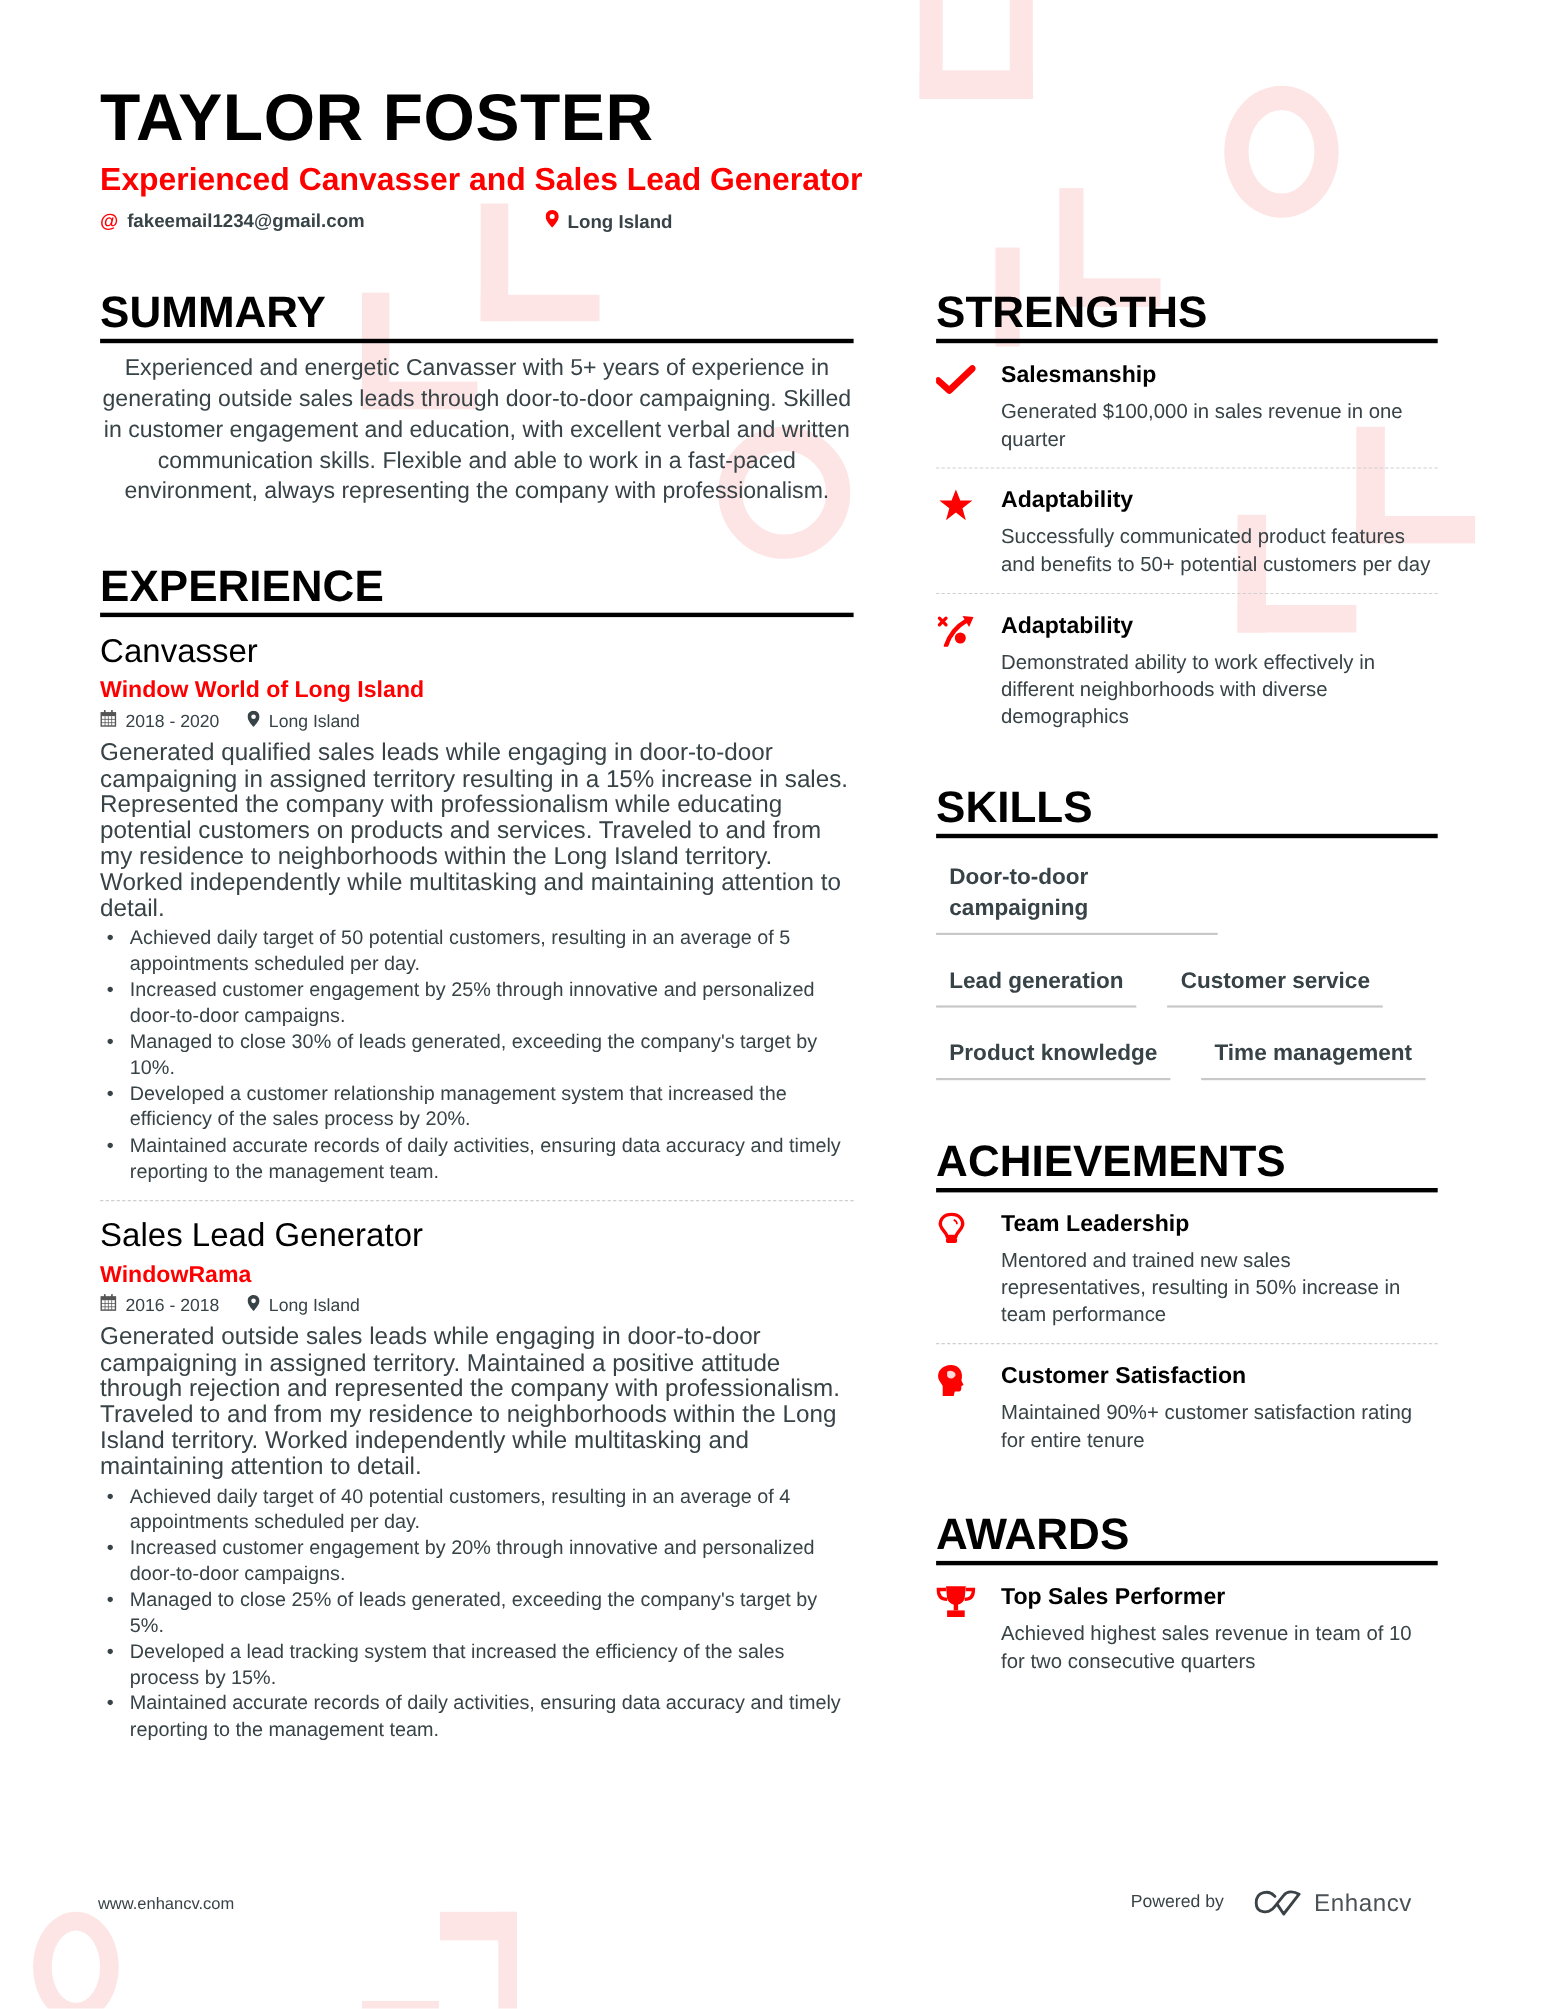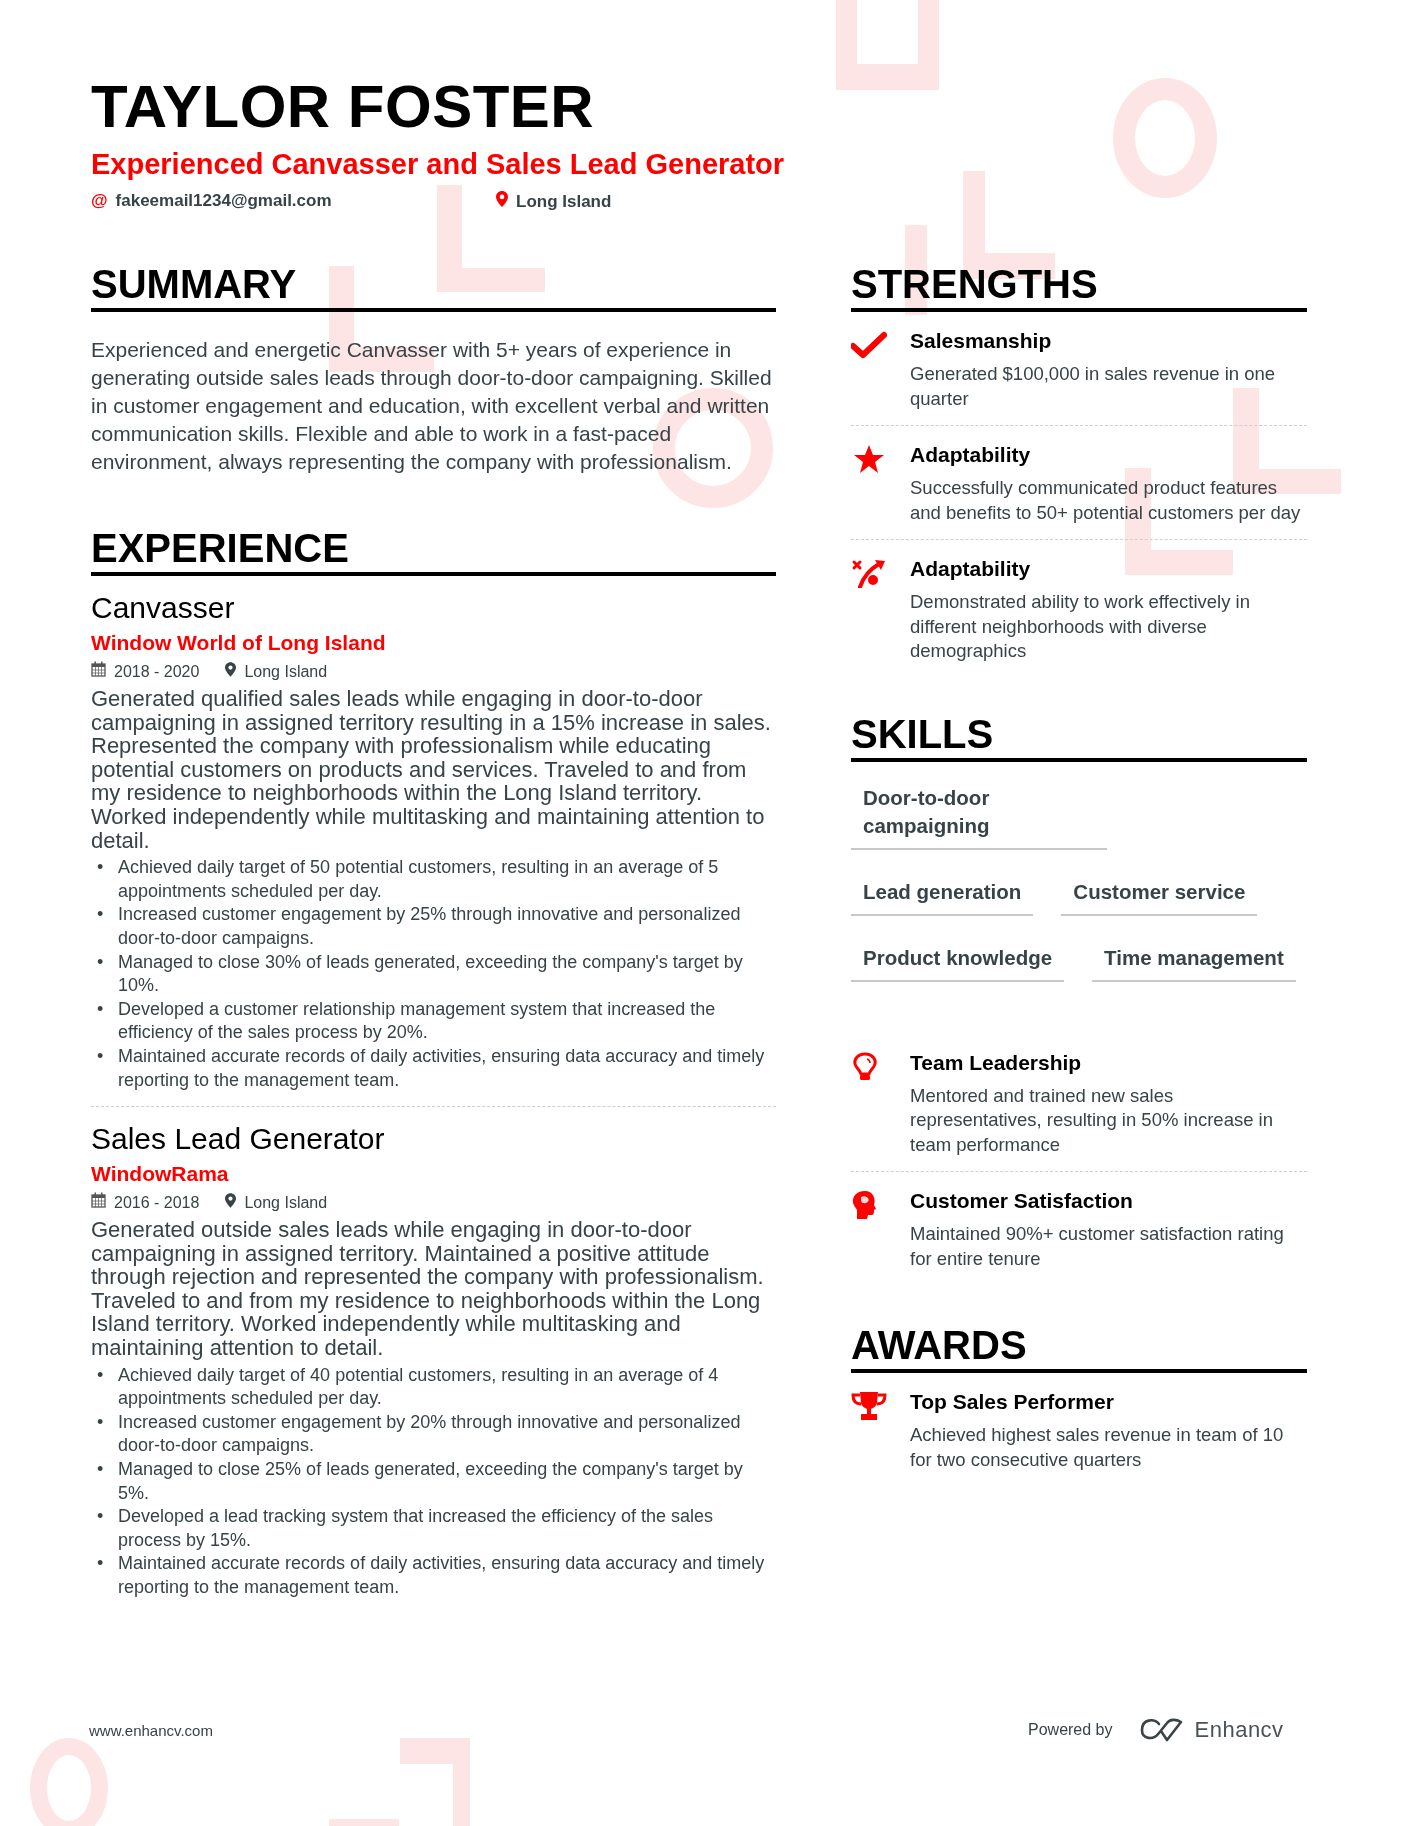--- a/index.html
+++ b/index.html
@@ -11,21 +11,21 @@
 
   .name { left: 91px; top: 72px; font-size: 60px; font-weight: bold; color: #000; letter-spacing: 0.5px; white-space: nowrap; }
   .role { left: 91px; top: 148px; font-size: 29px; font-weight: bold; color: #ff0000; white-space: nowrap; }
   .contact { top: 191px; font-size: 17px; font-weight: bold; color: #384347; display: flex; align-items: center; gap: 8px; white-space: nowrap; }
   .contact .ico { color: #ff0000; font-size: 17px; }
 
   .sec-head { font-size: 40px; font-weight: bold; color: #000; border-bottom: 4px solid #000; padding-bottom: 2px; line-height: 44px; }
   .left-col { left: 91px; width: 685px; }
   .right-col { left: 851px; width: 456px; }
 
-  .summary-text { font-size: 21px; line-height: 28px; color: #384347; margin-top: 24px; }
+  .summary-text { font-size: 21px; line-height: 28px; color: #384347; margin-top: 9px; text-align: center; }
 
   .job-title { font-size: 30px; color: #000; line-height: 36px; margin-top: 14px; }
   .job-company { font-size: 21px; font-weight: bold; color: #ff0000; line-height: 30px; margin-top: 2px; }
   .job-meta { display: flex; align-items: center; font-size: 16px; color: #384347; line-height: 24px; margin-top: 2px; }
   .job-meta .mi { margin-right: 8px; font-size: 15px; color: #555; }
   .job-meta .gap { width: 26px; }
   .job-desc { font-size: 22px; line-height: 23.6px; color: #384347; margin-top: 3px; }
   .job-bullets { list-style: none; margin-top: 4px; }
   .job-bullets li { position: relative; padding-left: 27px; font-size: 18px; line-height: 23.6px; color: #384347; }
   .job-bullets li::before { content: "•"; position: absolute; left: 6px; top: 0; color: #384347; }
@@ -218,20 +218,21 @@
     <div class="skills">
       <span class="skill" style="margin-right:200px;">Door-to-door campaigning</span>
       <span class="skill">Lead generation</span>
       <span class="skill">Customer service</span>
       <span class="skill">Product knowledge</span>
       <span class="skill">Time management</span>
     </div>
   </section>
 
   <section style="margin-top:52px;">
+    <h2 class="sec-head">ACHIEVEMENTS</h2>
     <div class="item sep">
       <div class="ic">
         <svg viewBox="0 0 36 30">
             <path d="M14 2 C6 2 3 8 4 12 C5 16 9 18 10 22 L18 22 C19 18 23 16 24 12 C25 8 22 2 14 2 Z" fill="none" stroke="#ff0000" stroke-width="3"></path>
             <rect x="9" y="23" width="10" height="5" rx="1.5" fill="#ff0000"></rect>
             <path d="M16 7 Q19 8 19 11" stroke="#ff0000" stroke-width="1.5" fill="none"></path>
           </svg>
       </div>
       <div>
         <div class="item-title">Team Leadership</div>

